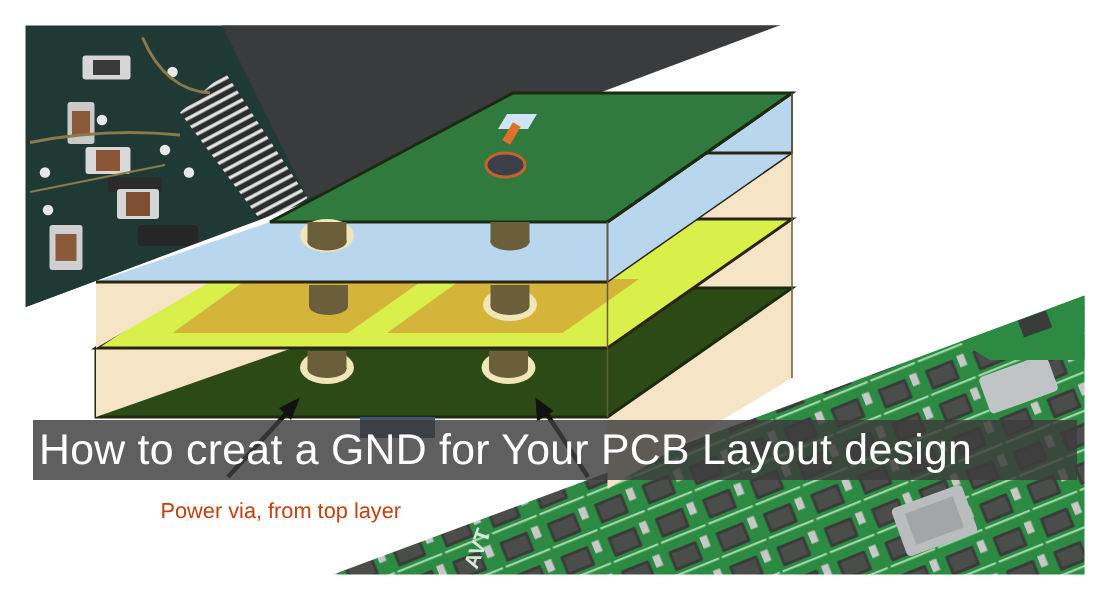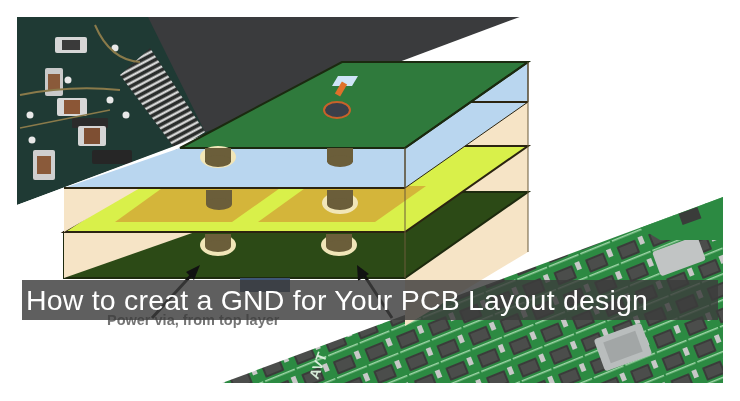--- a/index.html
+++ b/index.html
@@ -2,21 +2,21 @@
 <html><head>
 <meta charset="utf-8">
 <style>
   html, body { margin: 0; padding: 0; }
   body {
     width: 740px; height: 401px; background: #ffffff; position: relative; overflow: hidden;
     font-family: "Liberation Sans", sans-serif;
   }
   .canvas { position: absolute; left: 0; top: 0; width: 740px; height: 401px; }
   .layer-labels { position: absolute; left: 551px; top: 34px; width: 175px; color: #3a3a3a; font-size: 14.5px; line-height: 17px; white-space: nowrap; overflow: hidden; }
-  .via-caption { position: absolute; left: 107px; top: 311px; color: #737373; font-size: 14.5px; line-height: 18px; white-space: nowrap; font-weight: bold; }
+  .via-caption { position: absolute; left: 107px; top: 332px; color: #c2410c; font-size: 14.5px; line-height: 18px; white-space: nowrap; }
   .banner {
     position: absolute; left: 22px; top: 280px; width: 696px; height: 40px;
     background: rgba(60,60,60,0.82);
   }
   .banner-text {
     position: absolute; left: 26px; top: 279px; color: #ffffff;
     font-family: Liberation Sans, sans-serif; font-size: 28.5px; line-height: 42px; letter-spacing: 0.2px; white-space: nowrap;
   }
 </style>
 </head>

